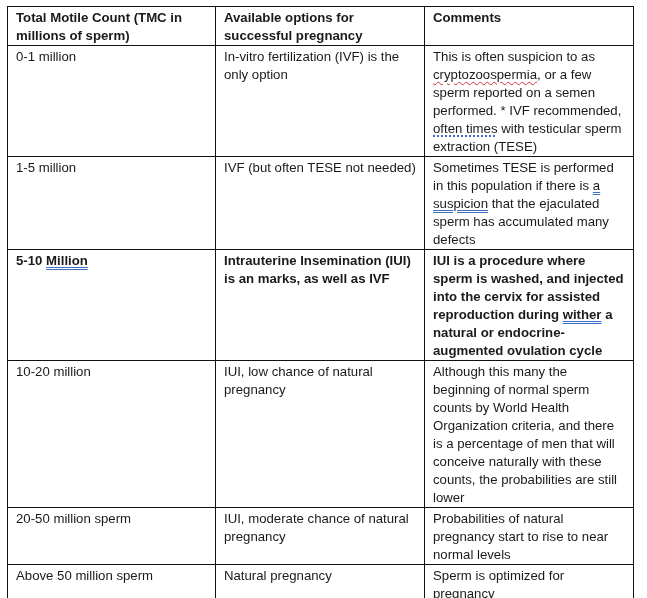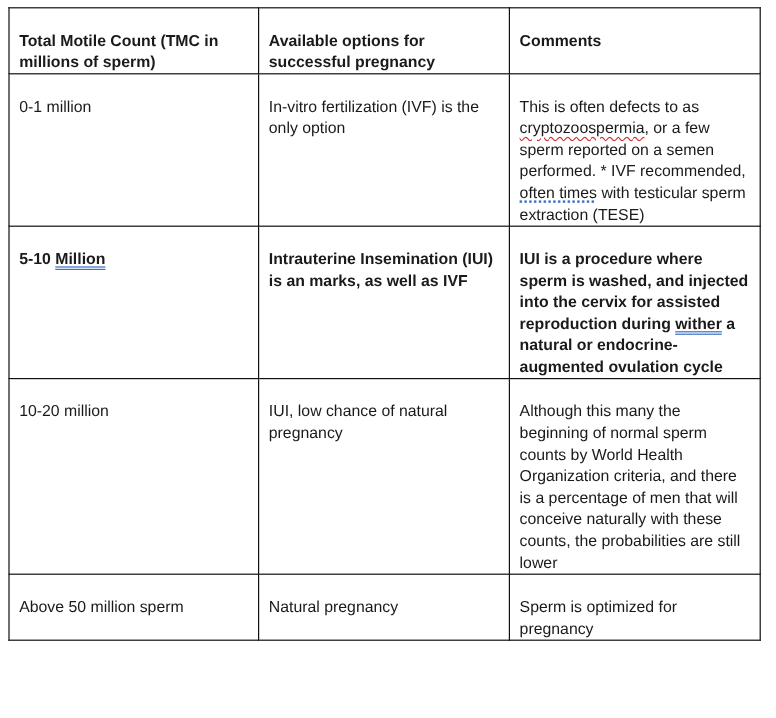--- a/index.html
+++ b/index.html
@@ -18,21 +18,21 @@
       position: absolute;
       left: 7px;
       top: 6px;
       border-collapse: collapse;
       table-layout: fixed;
       width: 626px;
     }
     .doc-table td, .doc-table th {
       border: 1.5px solid #111111;
       vertical-align: top;
-      padding: 18px 7px 0 8px;
+      padding: 2px 7px 0 8px;
       font-size: 13.2px;
       line-height: 18px;
       text-align: left;
       overflow: hidden;
     }
     .doc-table th {
       font-weight: bold;
     }
     .col-1 { width: 208px; }
     .col-2 { width: 209px; }
@@ -73,31 +73,41 @@
     <tr class="row-h">
       <th>Total Motile Count (TMC in millions of sperm)</th>
       <th>Available options for successful pregnancy</th>
       <th>Comments</th>
     </tr>
   </thead>
   <tbody>
     <tr class="row-1">
       <td>0-1 million</td>
       <td>In-vitro fertilization (IVF) is the only option</td>
-      <td><span>This is often defects to as </span><span class="spell-red">cryptozoospermia</span><span>, or a few sperm reported on a semen performed. * IVF recommended, </span><span class="grammar-dotted">often times</span><span> with testicular sperm extraction (TESE)</span></td>
+      <td><span>This is often suspicion to as </span><span class="spell-red">cryptozoospermia</span><span>, or a few sperm reported on a semen performed. * IVF recommended, </span><span class="grammar-dotted">often times</span><span> with testicular sperm extraction (TESE)</span></td>
+    </tr>
+    <tr class="row-2">
+      <td>1-5 million</td>
+      <td>IVF (but often TESE not needed)</td>
+      <td><span>Sometimes TESE is performed in this population if there is </span><span class="spell-blue">a suspicion</span><span> that the ejaculated sperm has accumulated many defects</span></td>
     </tr>
     <tr class="row-3">
       <td><span>5-10 </span><span class="spell-blue">Million</span></td>
       <td>Intrauterine Insemination (IUI) is an marks, as well as IVF</td>
       <td><span>IUI is a procedure where sperm is washed, and injected into the cervix for assisted reproduction during </span><span class="spell-blue">wither</span><span> a natural or endocrine-augmented ovulation cycle</span></td>
     </tr>
     <tr class="row-4">
       <td>10-20 million</td>
       <td>IUI, low chance of natural pregnancy</td>
       <td>Although this many the beginning of normal sperm counts by World Health Organization criteria, and there is a percentage of men that will conceive naturally with these counts, the probabilities are still lower</td>
     </tr>
+    <tr class="row-5">
+      <td>20-50 million sperm</td>
+      <td>IUI, moderate chance of natural pregnancy</td>
+      <td>Probabilities of natural pregnancy start to rise to near normal levels</td>
+    </tr>
     <tr class="row-6">
       <td>Above 50 million sperm</td>
       <td>Natural pregnancy</td>
       <td>Sperm is optimized for pregnancy</td>
     </tr>
   </tbody>
 </table>
 
 </body></html>

